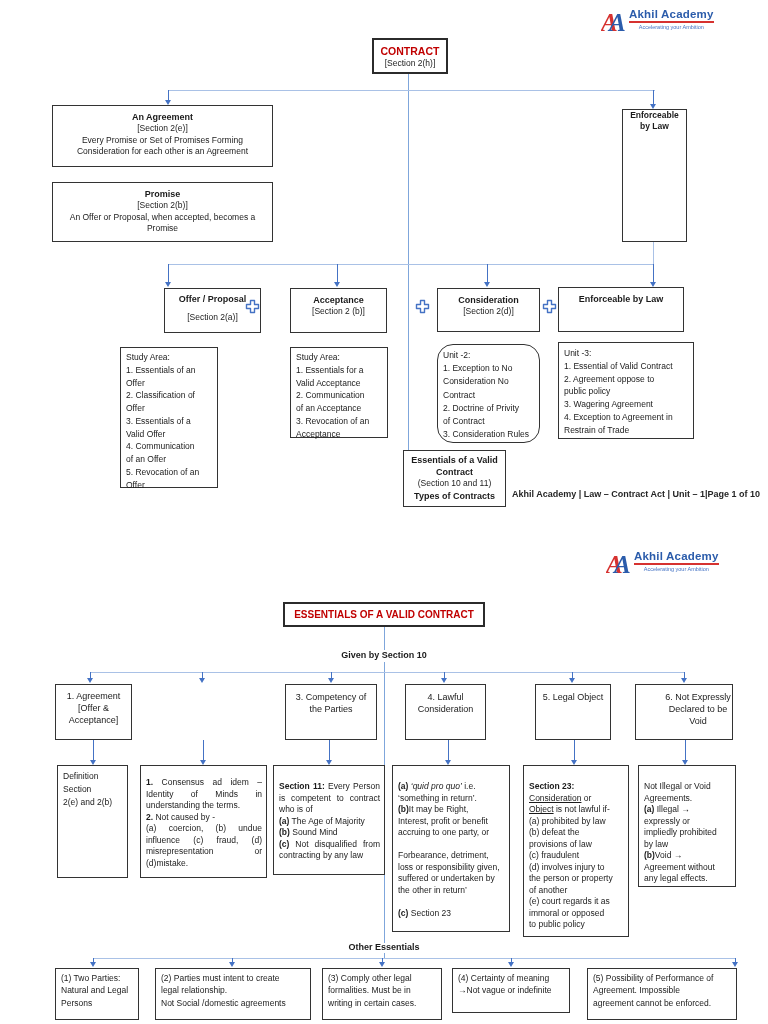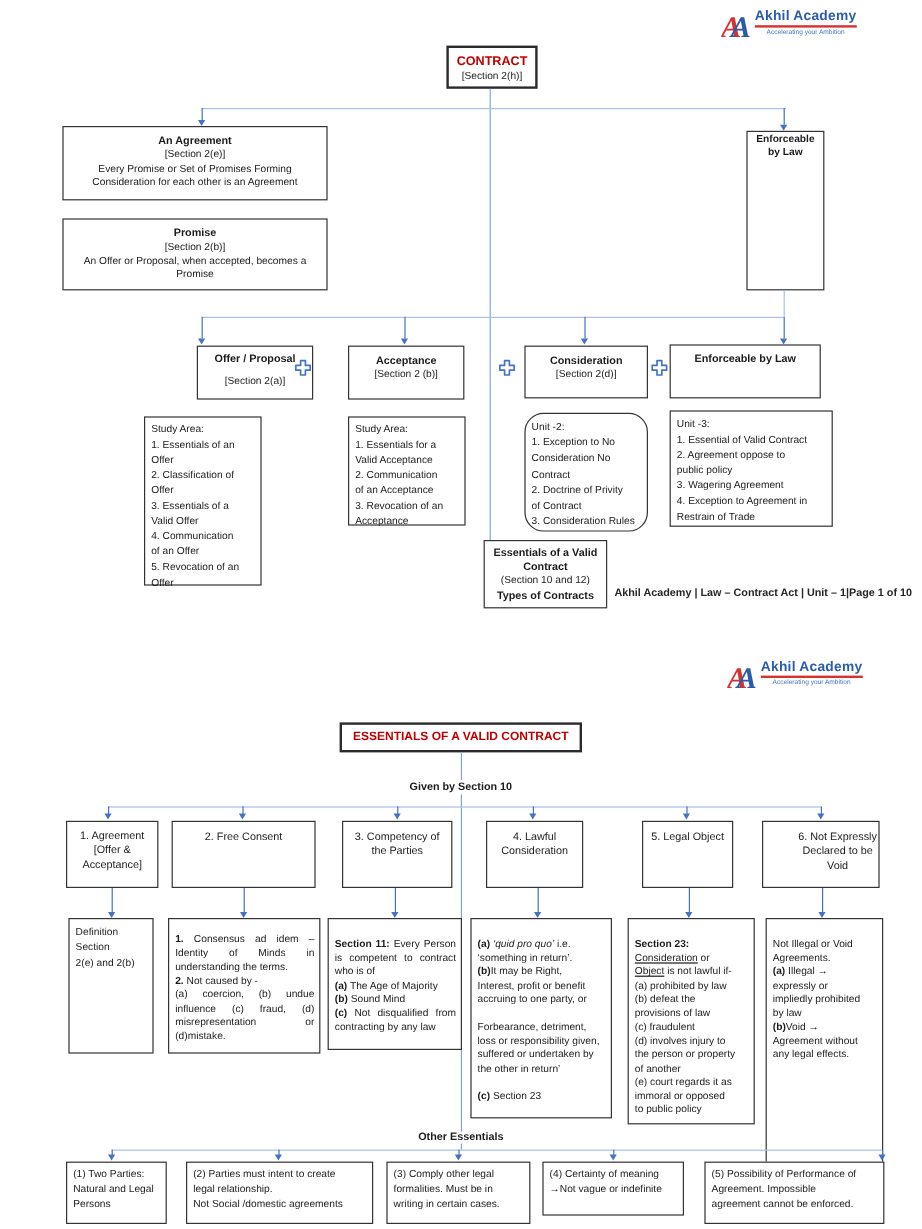--- a/index.html
+++ b/index.html
@@ -142,21 +142,21 @@
 1. Essential of Valid Contract
 2. Agreement oppose to
 public policy
 3. Wagering Agreement
 4. Exception to Agreement in
 Restrain of Trade</div>
 
   <div class="box ctr" style="left:363px;top:450px;width:103px;height:57px;padding-top:3px;margin-left:40px;">
     <div class="pre title-line">Essentials of a Valid
 Contract</div>
-    <div>(Section 10 and 12)</div>
+    <div>(Section 10 and 11)</div>
     <div class="title-line">Types of Contracts</div>
   </div>
 
   <div class="footer" style="left:430px;top:489px;width:330px;">Akhil Academy | Law – Contract Act | Unit – 1|Page 1 of 10</div>
 
   <div class="logo" style="left:606px;top:550px;">
     <svg width="26" height="28" viewBox="0 0 26 28">
       <text x="0" y="23" font-size="25" font-family="Liberation Serif" font-style="italic" font-weight="bold" fill="#d63230">A</text>
       <text x="8" y="23" font-size="25" font-family="Liberation Serif" font-style="italic" font-weight="bold" fill="#2b5cab">A</text>
     </svg>
@@ -183,21 +183,20 @@
   <div class="vl stem" style="left:444px;top:672px;height:7px;"></div>
   <div class="arr" style="left:441px;top:678px;"></div>
   <div class="vl stem" style="left:572px;top:672px;height:7px;"></div>
   <div class="arr" style="left:569px;top:678px;"></div>
   <div class="vl stem" style="left:684px;top:672px;height:7px;"></div>
   <div class="arr" style="left:681px;top:678px;"></div>
 
   <div class="box ctr pre" style="left:55px;top:684px;width:77px;height:56px;padding-top:5px;font-size:9px;">1. Agreement
 [Offer &amp;
 Acceptance]</div>
-  <div class="box ctr pre" style="left:143px;top:684px;width:120px;height:56px;padding-top:6px;font-size:9px;">2. Free Consent</div>
   <div class="box ctr pre" style="left:285px;top:684px;width:92px;height:56px;padding-top:6px;font-size:9px;">3. Competency of
 the Parties</div>
   <div class="box ctr pre" style="left:405px;top:684px;width:81px;height:56px;padding-top:6px;font-size:9px;">4. Lawful
 Consideration</div>
   <div class="box ctr pre" style="left:535px;top:684px;width:76px;height:56px;padding-top:6px;font-size:9px;">5. Legal Object</div>
   <div class="box ctr pre" style="left:635px;top:684px;width:98px;height:56px;padding-top:6px;font-size:9px;padding-left:28px;">6. Not Expressly
 Declared to be Void</div>
 
   <div class="vl stem" style="left:93px;top:740px;height:21px;"></div>
   <div class="arr" style="left:90px;top:760px;"></div>
@@ -253,21 +252,21 @@
 provisions of law
 (c) fraudulent
 (d) involves injury to
 the person or property
 of another
 (e) court regards it as
 immoral or opposed
 to public policy</span>
   </div>
 
-  <div class="box pre" style="left:638px;top:765px;width:98px;height:211px;padding:4px 3px 0 5px;">
+  <div class="box pre" style="left:638px;top:765px;width:98px;height:122px;padding:4px 3px 0 5px;">
     <span>Not Illegal or Void
 Agreements.
 </span><span class="b">(a)</span><span> Illegal →
 expressly or
 impliedly prohibited
 by law
 </span><span class="b">(b)</span><span>Void →
 Agreement without
 any legal effects.</span>
   </div>

